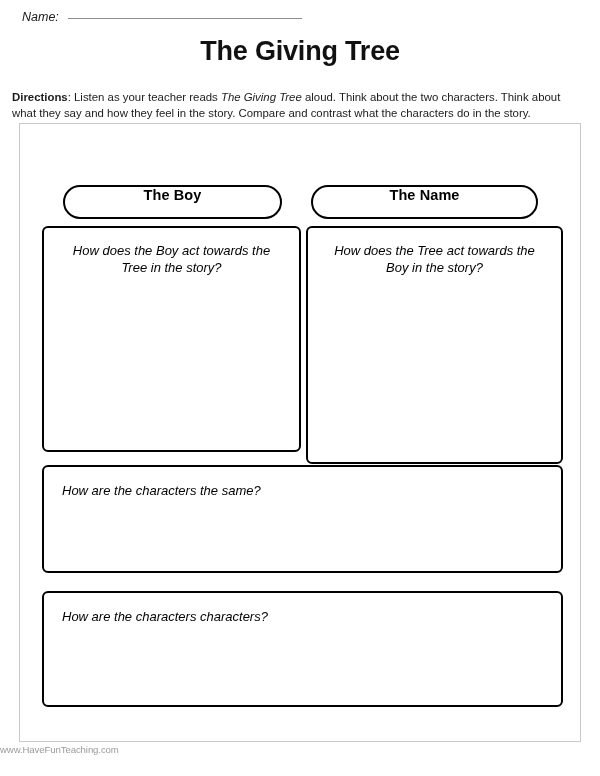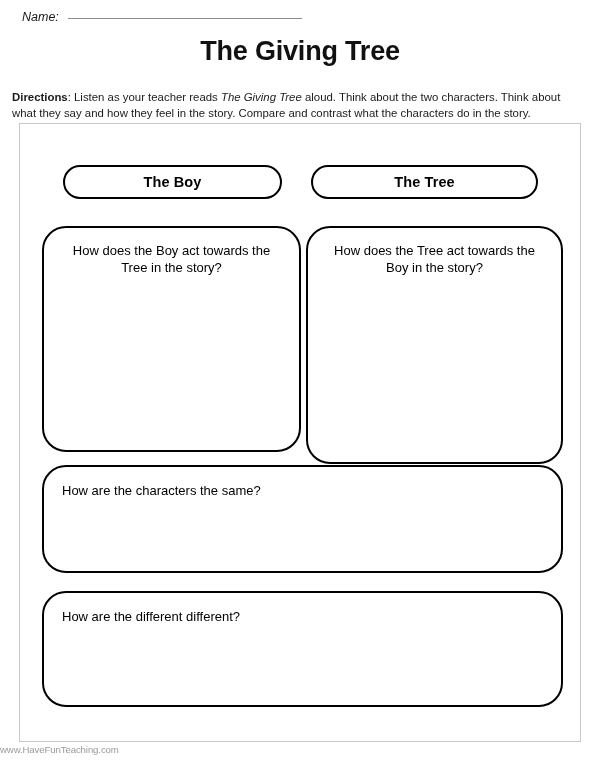--- a/index.html
+++ b/index.html
@@ -81,40 +81,41 @@
   }
 
   
   .pill {
     position: absolute;
     height: 34px;
     border: 2.6px solid #000000;
     border-radius: 18px;
     box-sizing: border-box;
     display: flex;
-    align-items: center;
     justify-content: center;
     background: #ffffff;
+    margin-top: 20px;
   }
   .pill-label {
     font-size: 14.5px;
     font-weight: bold;
     color: #000000;
     letter-spacing: 0.1px;
   }
   .pill-boy  { left: 63px;  top: 165px; width: 219px; }
   .pill-tree { left: 311px; top: 165px; width: 227px; }
 
   
   .box {
     position: absolute;
     border: 2.6px solid #000000;
-    border-radius: 24px;
+    border-radius: 6px;
     box-sizing: border-box;
     background: #ffffff;
+    font-style: italic;
   }
   .box-q {
     position: absolute;
     left: 0;
     right: 0;
     font-size: 13px;
     line-height: 17px;
     color: #000000;
   }
 
@@ -163,30 +164,30 @@
 <p class="directions">
   <b>Directions</b><span>: Listen as your teacher reads </span><i>The Giving Tree</i><span> aloud.  Think about the two characters.  Think about what they say and how they feel in the story.  Compare and contrast what the characters do in the story.</span>
 </p>
 
 <div class="frame"></div>
 
 <div class="pill pill-boy">
   <span class="pill-label">The Boy</span>
 </div>
 <div class="pill pill-tree">
-  <span class="pill-label">The Tree</span>
+  <span class="pill-label">The Name</span>
 </div>
 
 <div class="box box-boy">
   <div class="box-q">How does the Boy act towards the Tree in the story?</div>
 </div>
 <div class="box box-tree">
   <div class="box-q">How does the Tree act towards the Boy in the story?</div>
 </div>
 
 <div class="box box-same">
   <div class="box-q">How are the characters the same?</div>
 </div>
 <div class="box box-diff">
-  <div class="box-q">How are the different different?</div>
+  <div class="box-q">How are the characters characters?</div>
 </div>
 
 <div class="footer">www.HaveFunTeaching.com</div>
 
 </body></html>

